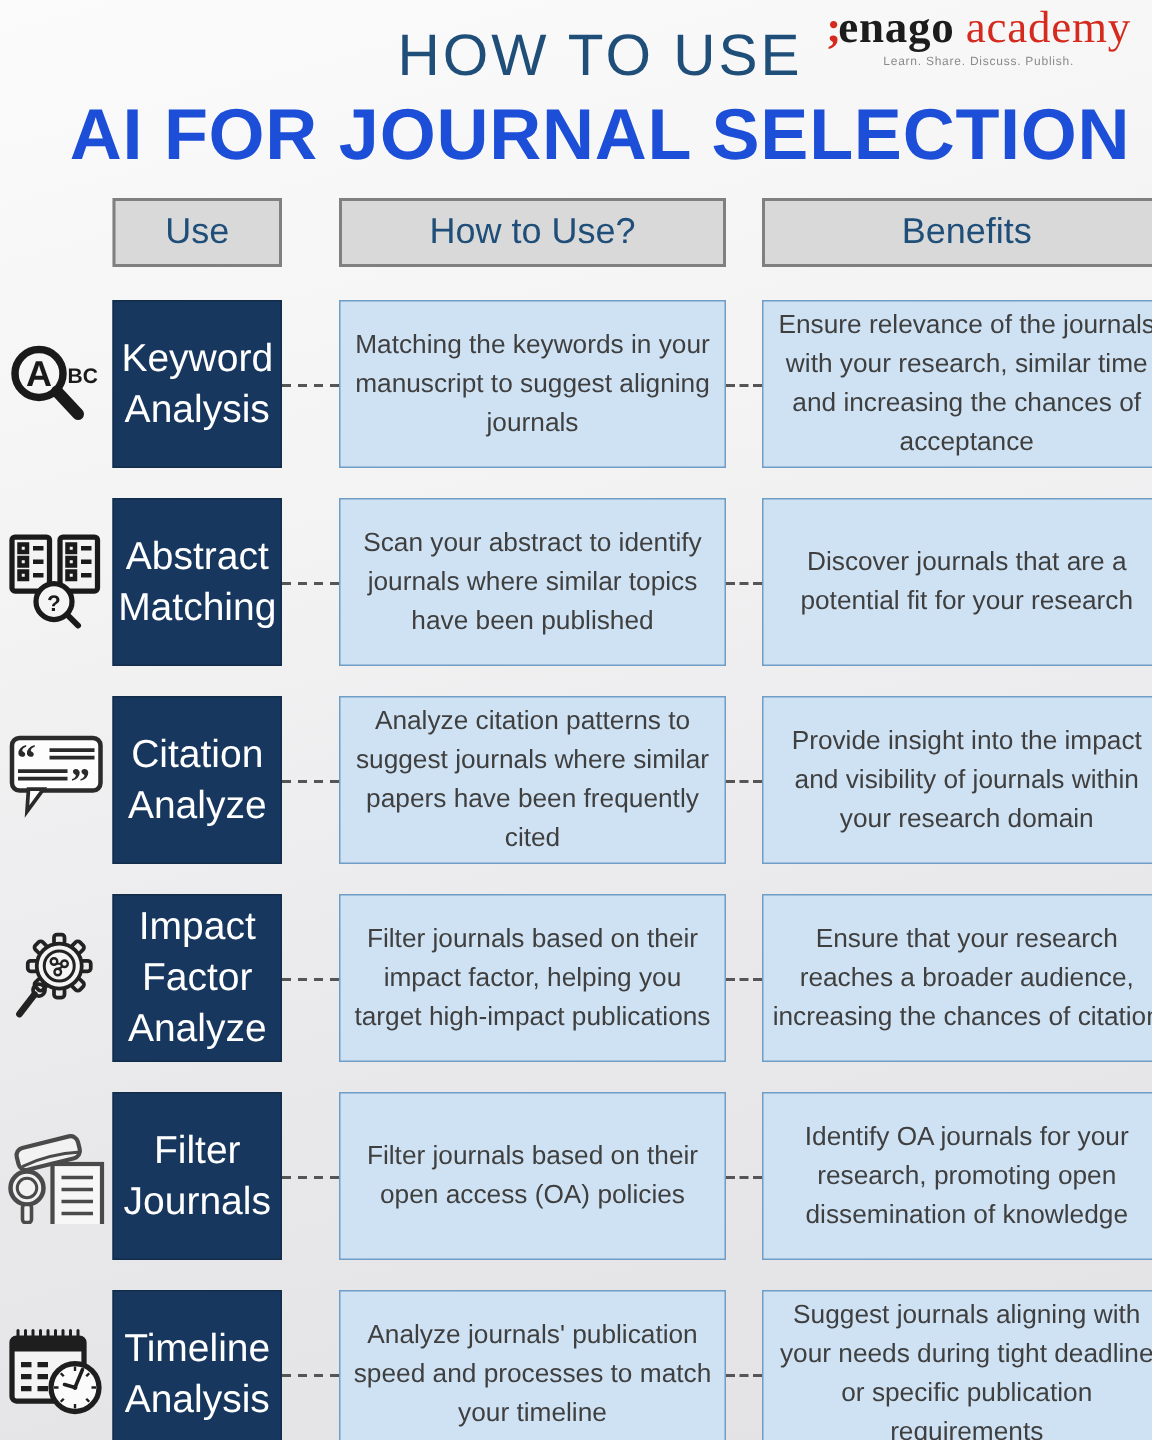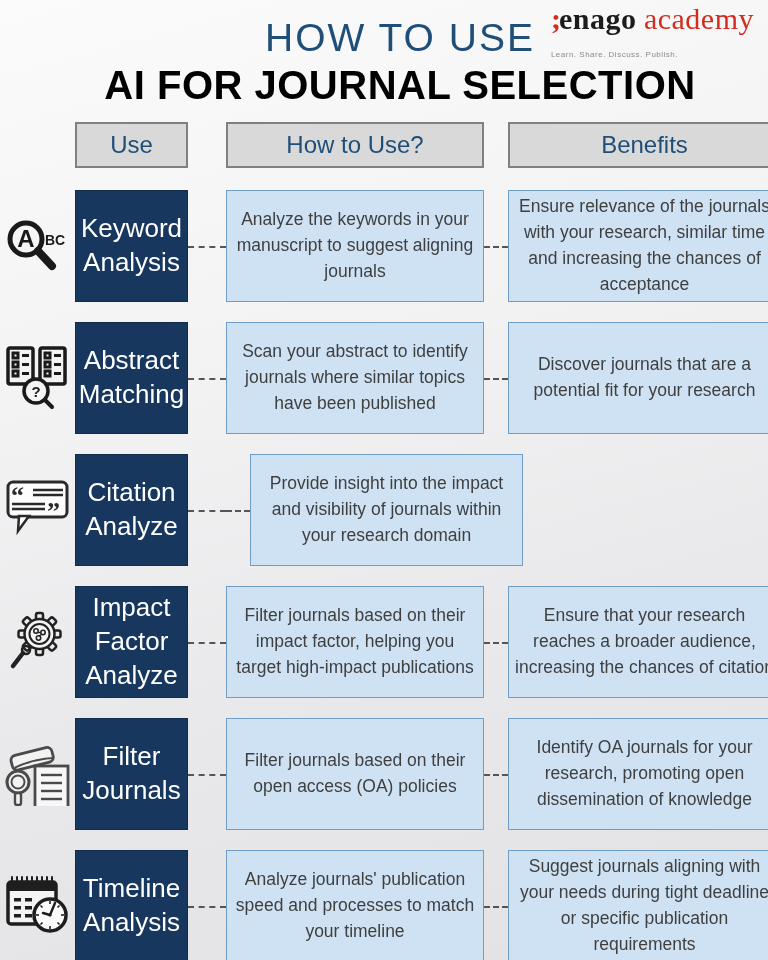--- a/index.html
+++ b/index.html
@@ -3,30 +3,30 @@
 <meta charset="utf-8">
 <style>
   * { margin:0; padding:0; box-sizing:border-box; }
   html,body { width:768px; height:960px; }
   body {
     font-family:"Liberation Sans", sans-serif;
     background:linear-gradient(165deg,#fbfbfb 0%,#f3f3f4 35%,#e9e9eb 65%,#e2e2e4 100%);
     position:relative; overflow:hidden;
   }
   
-  .logo { position:absolute; top:4px; right:14px; text-align:left; line-height:1; }
+  .logo { position:absolute; top:4px; right:14px; text-align:center; line-height:1; }
   .logo-line { font-family:"Liberation Serif", serif; font-size:30px; white-space:nowrap; }
   .logo-mark { color:#d42b1e; font-weight:bold; letter-spacing:-2px; }
   .logo-name { color:#1c1c1c; font-weight:bold; letter-spacing:0.5px; }
   .logo-suffix { color:#d42b1e; letter-spacing:0.5px; }
-  .logo-tagline { font-size:8px; color:#8a8a8a; margin-top:17px; letter-spacing:0.5px; }
+  .logo-tagline { font-size:8px; color:#8a8a8a; margin-top:3px; letter-spacing:0.5px; }
   
   .title-block { padding-top:16px; text-align:center; padding-left:32px; }
   .title-line1 { font-size:39px; font-weight:400; color:#1f4e79; letter-spacing:2px; }
-  .title-line2 { font-size:40px; font-weight:700; color:#000000; letter-spacing:0.5px; margin-top:3px; }
+  .title-line2 { font-size:48px; font-weight:700; color:#1d4ed8; letter-spacing:0.5px; margin-top:3px; }
   
   .table { margin-top:14px; }
   .hrow, .row { display:flex; align-items:stretch; }
   .icon-cell { width:75px; display:flex; align-items:center; justify-content:center; flex:none; }
   .col-use { width:113px; flex:none; }
   .conn1 { width:38px; flex:none; position:relative; }
   .col-how { width:258px; flex:none; }
   .conn2 { width:24px; flex:none; position:relative; }
   .col-ben { width:273px; flex:none; }
   .hrow { height:46px; margin-bottom:22px; }
@@ -82,21 +82,21 @@
         <circle cx="21" cy="25" r="16" stroke-width="5"></circle>
         <text x="21" y="33" text-anchor="middle" font-size="24" font-weight="bold" fill="#1a1a1a" stroke="none" font-family="Liberation Sans, sans-serif">A</text>
         <line x1="33" y1="37" x2="47" y2="52" stroke-width="8" stroke-linecap="round"></line>
         <text x="40" y="31" font-size="14" font-weight="bold" fill="#1a1a1a" stroke="none" font-family="Liberation Sans, sans-serif">BC</text>
       </svg>
     </div>
     <div class="col-use usebox">Keyword Analysis</div>
     <div class="conn1">
         <div class="dash"></div>
       </div>
-    <div class="col-how litebox">Analyze the keywords in your manuscript to suggest aligning journals</div>
+    <div class="col-how litebox">Matching the keywords in your manuscript to suggest aligning journals</div>
     <div class="conn2">
         <div class="dash"></div>
       </div>
     <div class="col-ben litebox">Ensure relevance of the journals with your research, similar time and increasing the chances of acceptance</div>
   </div>
 
   <div class="row">
     <div class="icon-cell">
       <svg width="66" height="64" viewBox="0 0 66 64" fill="none" stroke="#1a1a1a">
         <rect x="3" y="2" width="25" height="36" rx="2" stroke-width="3.5"></rect>
@@ -143,20 +143,21 @@
           <line x1="7" y1="26" x2="40" y2="26"></line>
           <line x1="7" y1="31" x2="40" y2="31"></line>
         </g>
         <text x="42" y="42" font-size="26" font-weight="bold" fill="#2a2a2a" stroke="none" font-family="Liberation Serif, serif">”</text>
       </svg>
     </div>
     <div class="col-use usebox">Citation Analyze</div>
     <div class="conn1">
         <div class="dash"></div>
       </div>
+    <div class="col-how litebox">Analyze citation patterns to suggest journals where similar papers have been frequently cited</div>
     <div class="conn2">
         <div class="dash"></div>
       </div>
     <div class="col-ben litebox">Provide insight into the impact and visibility of journals within your research domain</div>
   </div>
 
   <div class="row">
     <div class="icon-cell">
       <svg width="66" height="64" viewBox="0 0 66 64" fill="none" stroke="#222222">
         <g stroke-width="2.5">

